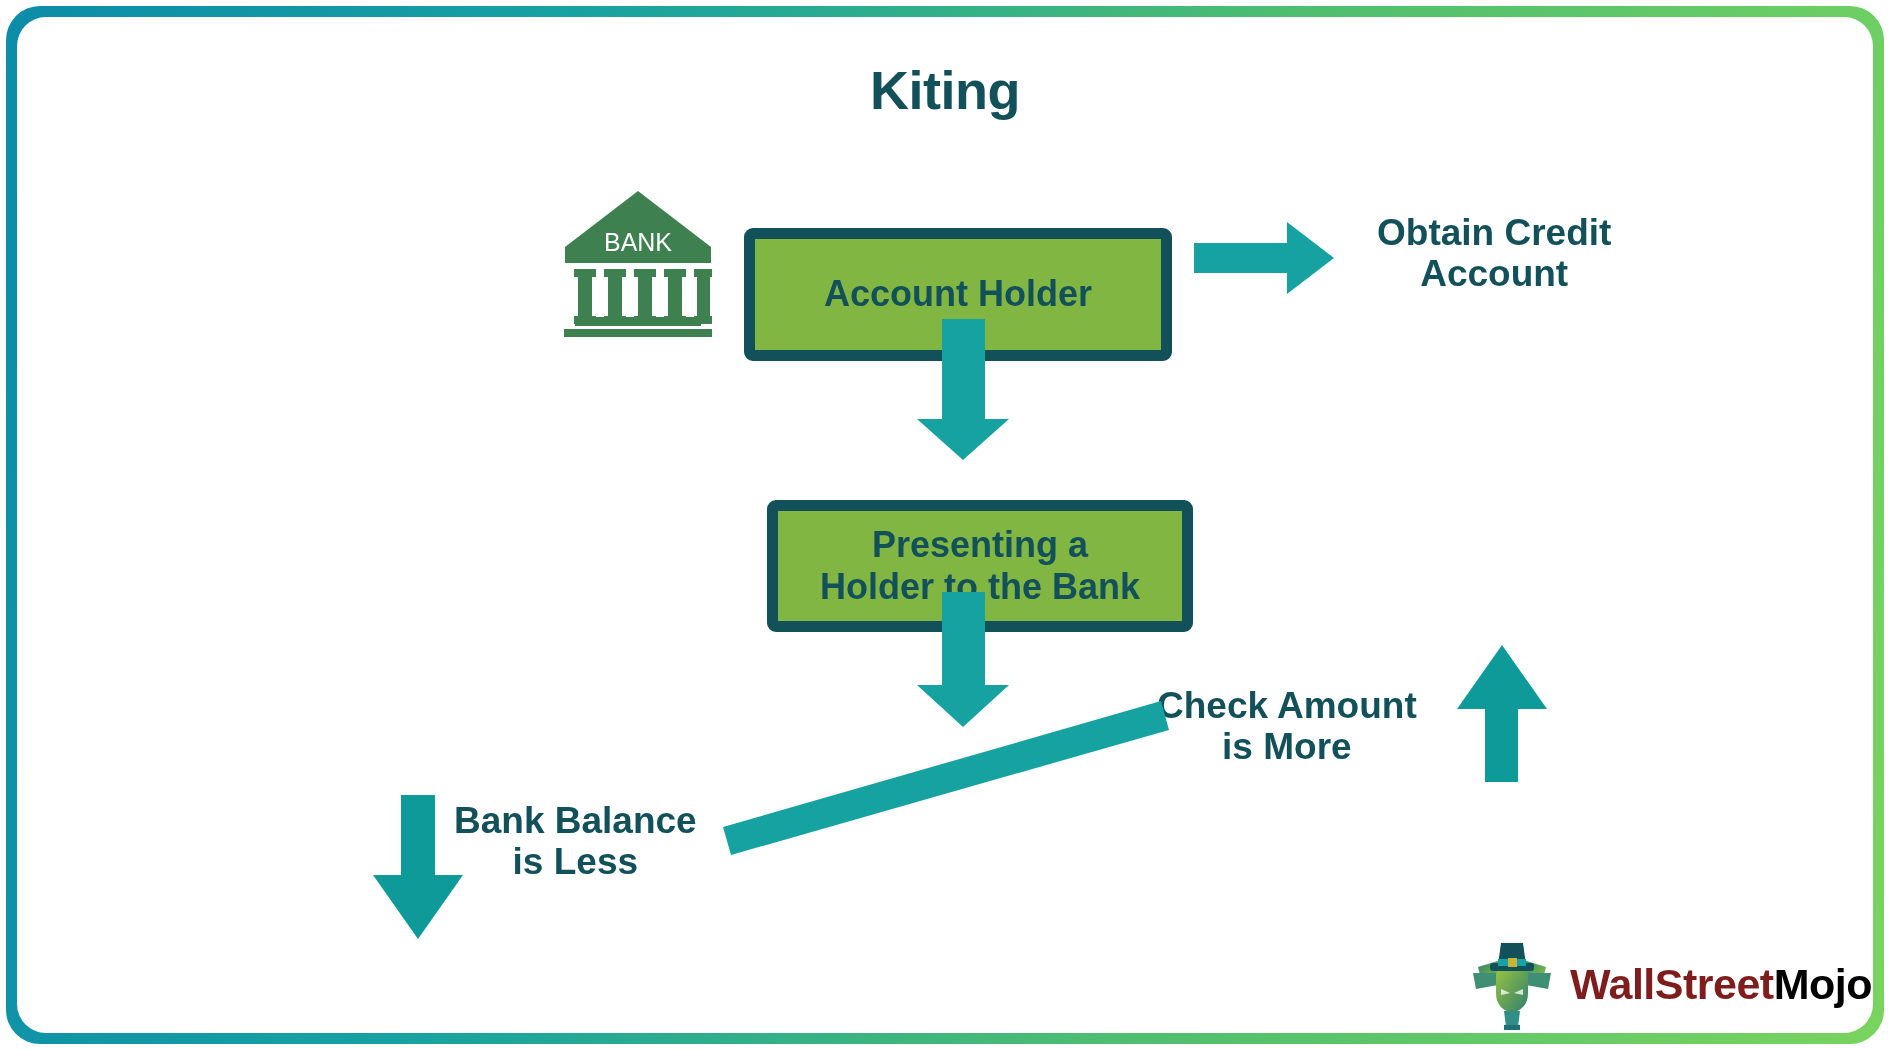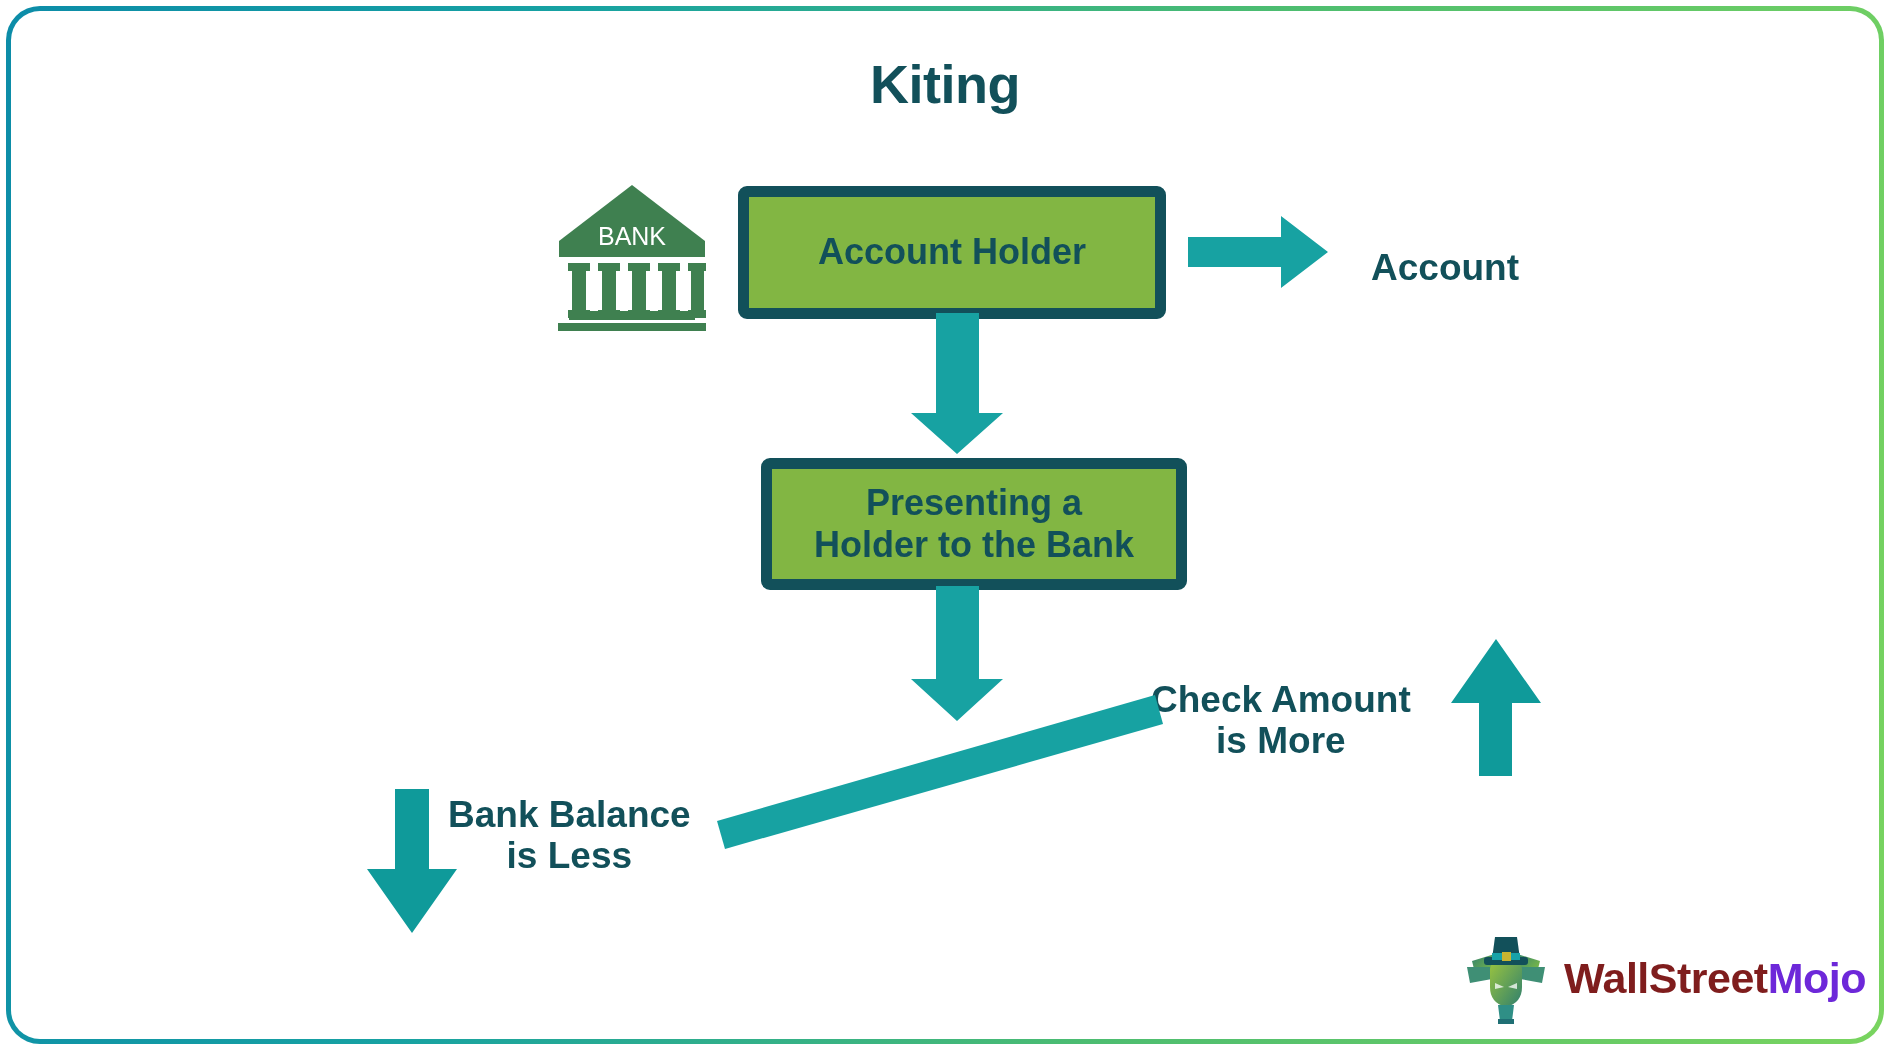--- a/index.html
+++ b/index.html
@@ -23,21 +23,21 @@
     background: #ffffff;
   }
   .frame {
     position: absolute;
     left: 6px;
     top: 6px;
     width: 1878px;
     height: 1038px;
     box-sizing: border-box;
     border-radius: 34px;
-    padding: 5px;
+    padding: 11px;
     background: linear-gradient(100deg, #0c8ca8 0%, #17a2a2 28%, #4dbd70 62%, #79d45f 100%);
   }
   .frame-inner {
     width: 100%;
     height: 100%;
     background: #ffffff;
     border-radius: 29px;
     position: relative;
     overflow: hidden;
   }
@@ -71,20 +71,21 @@
     background: #82b643;
     border: 11px solid #12505a;
     border-radius: 9px;
     display: flex;
     align-items: center;
     justify-content: center;
     text-align: center;
     color: #12505a;
     font-weight: bold;
     line-height: 1.18;
+    margin-top: 36px;
   }
   #box-account-holder {
     left: 727px;
     top: 175px;
     width: 428px;
     height: 133px;
     font-size: 36px;
   }
   #box-present-check {
     left: 750px;
@@ -130,21 +131,21 @@
   }
   .logo-mark { width: 104px; height: 104px; flex: 0 0 auto; }
   .logo-text {
     font-size: 43px;
     font-weight: bold;
     letter-spacing: -0.5px;
     margin-left: 6px;
     white-space: nowrap;
   }
   .logo-text .part1 { color: #7f1d1d; }
-  .logo-text .part2 { color: #6d28d9; }
+  .logo-text .part2 { color: #000000; }
 </style>
 </head>
 <body>
 
 <div id="infographic">
   <div class="frame">
     <div class="frame-inner">
 
       <div class="title">Kiting</div>
 
@@ -186,21 +187,21 @@
       </div>
 
       <div class="proc-box" id="box-present-check">
         <span>
           <span class="line1">Presenting a</span>
           <span class="line2">Holder to the Bank</span>
         </span>
       </div>
 
       <div class="side-label" id="label-obtain-credit">
-        <br>
+        <span>Obtain Credit</span><br>
         <span>Account</span>
       </div>
 
       <div class="side-label" id="label-bank-balance">
         <span>Bank Balance</span><br>
         <span>is Less</span>
       </div>
 
       <div class="side-label" id="label-check-amount">
         <span>Check Amount</span><br>

